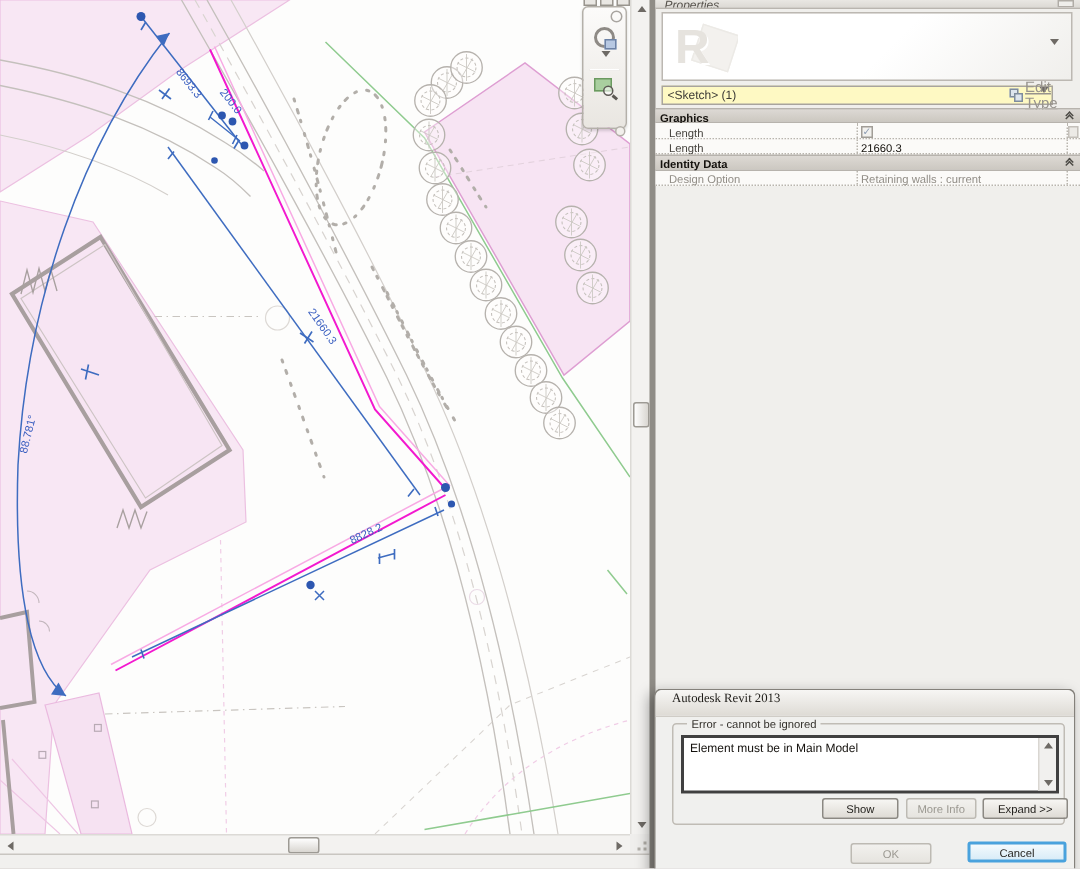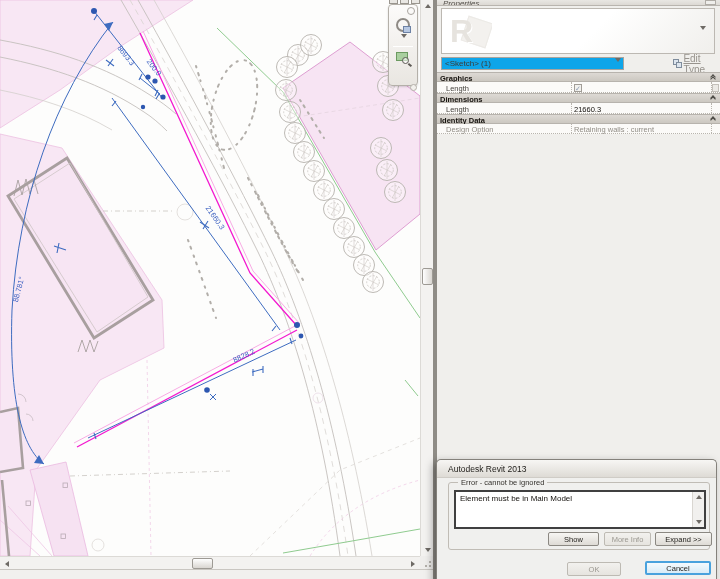--- a/index.html
+++ b/index.html
@@ -53,21 +53,21 @@
   .props-title { position:relative; height:6px; overflow:hidden; background:linear-gradient(180deg,#e9e7e3,#dcd9d4); border-bottom:1px solid #b9b5af;font-style:italic; }
   .props-title span { position:absolute; left:6px; top:-1px; font-size:8px; color:#55514b; }
   .props-close { position:absolute; right:4px; top:0; width:11px; height:5px; border:1px solid #b0aca6; background:#efeeeb; }
   .preview { position:absolute; left:4px; top:8px; width:274px; height:46px; background:linear-gradient(135deg,#ffffff 55%,#f0efec); border:1px solid #bcb8b2; }
   .preview-mark { position:absolute; left:6px; top:2px; width:44px; height:40px; overflow:hidden; }
   .preview-mark .sq { position:absolute; left:16px; top:8px; width:26px; height:26px; background:#f3f1ee; transform:rotate(18deg); border:1px solid #eceae6; }
   .preview-mark .r { position:absolute; left:2px; top:2px; font-size:32px; font-weight:bold; color:#e6e3de; text-shadow:1px 1px 0 #fff; }
   .preview-arrow { position:absolute; right:8px; top:21px; }
 
   .typesel { position:absolute; left:4px; top:57px; width:278px; height:14px; }
-  .combo { position:absolute; left:0; top:0; width:183px; height:13px; background:#0ea5e9; border:1px solid #a8a49e; }
+  .combo { position:absolute; left:0; top:0; width:261px; height:13px; background:#fef9c3; border:1px solid #a8a49e; }
   .combo .txt { position:absolute; left:3px; top:1px; font-size:8px; color:#3c3a36; }
   .combo .dd { position:absolute; right:2px; top:4px; }
   .edit-type { position:absolute; left:231px; top:0; width:50px; height:13px; display:flex; align-items:center; gap:2px; }
   .et-icon { position:relative; width:9px; height:9px; margin-left:1px; }
   .et-icon i { position:absolute; width:6px; height:6px; border:1px solid #7e8c9c; background:#dde5ee; }
   .et-icon i:nth-child(1){ left:0; top:0; }
   .et-icon i:nth-child(2){ left:3px; top:3px; }
   .edit-type span { font-size:10px; color:#97938d;text-decoration:underline; }
 
   .grid { position:absolute; left:0; top:72px; width:283px; }
@@ -84,21 +84,21 @@
   .prow.item .vborder2 { position:absolute; left:274px; top:0; bottom:0; width:0; border-left:1px dotted #b9b5ae; }
   .prow.item.dim .lab, .prow.item.dim .val2 { color:#918d86; }
   .checkbox { position:absolute; left:137px; top:1.5px; width:8px; height:8px; border:1px solid #a19d97; background:#f2f1ee; font-size:7px; color:#8d9cb2; line-height:7px; text-align:center; }
   .minibtn { position:absolute; right:1px; top:1.5px; width:7px; height:8px; border:1px solid #c4c0ba; background:#eceae6; }
 
   
   .dialog { position:absolute; left:436px; top:459px; width:281px; height:125px;
     background:#f0f0ee; border:1px solid #84817b; border-bottom:none; border-radius:5px 5px 0 0;
     box-shadow:-3px 3px 9px rgba(0,0,0,.35); }
   .dlg-title { height:18px; background:linear-gradient(180deg,#f7f6f4,#dedbd5); border-bottom:1px solid #cfccc6;
-    border-radius:5px 5px 0 0; display:flex; align-items:center; }
+    border-radius:5px 5px 0 0; display:flex; align-items:flex-start;font-family:Liberation Serif, serif; }
   .dlg-title span { margin-left:11px; font-size:8.5px; color:#1e1c18; }
   .groupbox { position:absolute; left:11px; top:22px; width:262px; height:68px; border:1px solid #c0bcb5; border-radius:3px; }
   .groupbox legend.gl { position:absolute; left:9px; top:-5px; background:#f0f0ee; padding:0 3px; font-size:7.5px; color:#34312c; }
   .msgbox { position:absolute; left:5px; top:7px; width:252px; height:39px; background:#fff; border:2px solid #404040; }
   .msgbox .msg { position:absolute; left:4px; top:2px; font-size:8px; color:#14110d; }
   .msg-scroll { position:absolute; right:0; top:0; width:12px; height:100%; background:#f1f0ee; border-left:1px solid #d9d6d1; }
   .msg-scroll .a { position:absolute; left:3px; }
   .dbtn { position:absolute; height:14px; background:linear-gradient(180deg,#f7f6f3,#dedbd5); border:1px solid #8b8882; border-radius:2px;
     font-size:7.5px; color:#1e1c18; display:flex; align-items:center; justify-content:center; }
   .dbtn.disabled { color:#9b9891; border-color:#bdbab3; background:linear-gradient(180deg,#f2f1ee,#e6e4df); }
@@ -342,27 +342,20 @@
             <i></i>
           </span>
       </div>
       <div class="prow item">
         <span class="lab">Length</span>
         <span class="vborder"></span>
           <span class="vborder2"></span>
         <span class="checkbox">✓</span>
         <span class="minibtn"></span>
       </div>
-      <div class="prow head">
-        <span class="hl">Dimensions</span>
-        <span class="chev">
-            <i></i>
-            <i></i>
-          </span>
-      </div>
       <div class="prow item">
         <span class="lab">Length</span>
         <span class="vborder"></span>
           <span class="vborder2"></span>
         <span class="val">21660.3</span>
       </div>
       <div class="prow head">
         <span class="hl">Identity Data</span>
         <span class="chev">
             <i></i>

